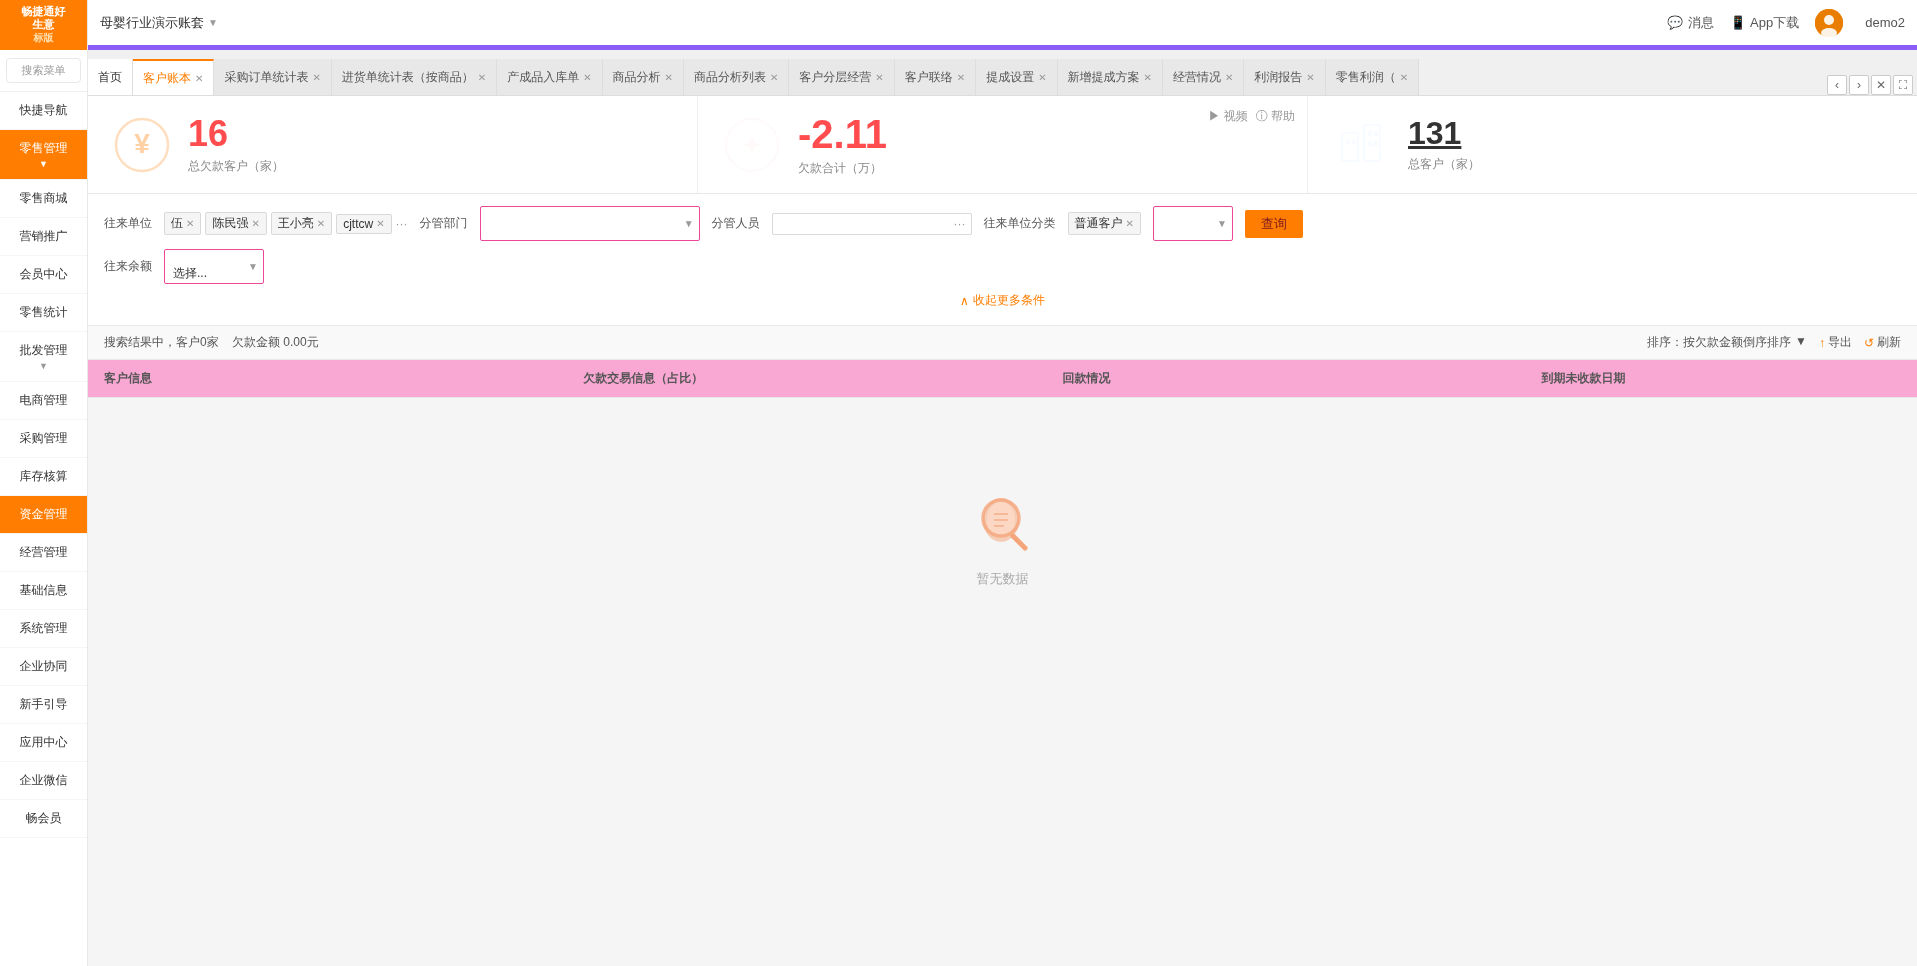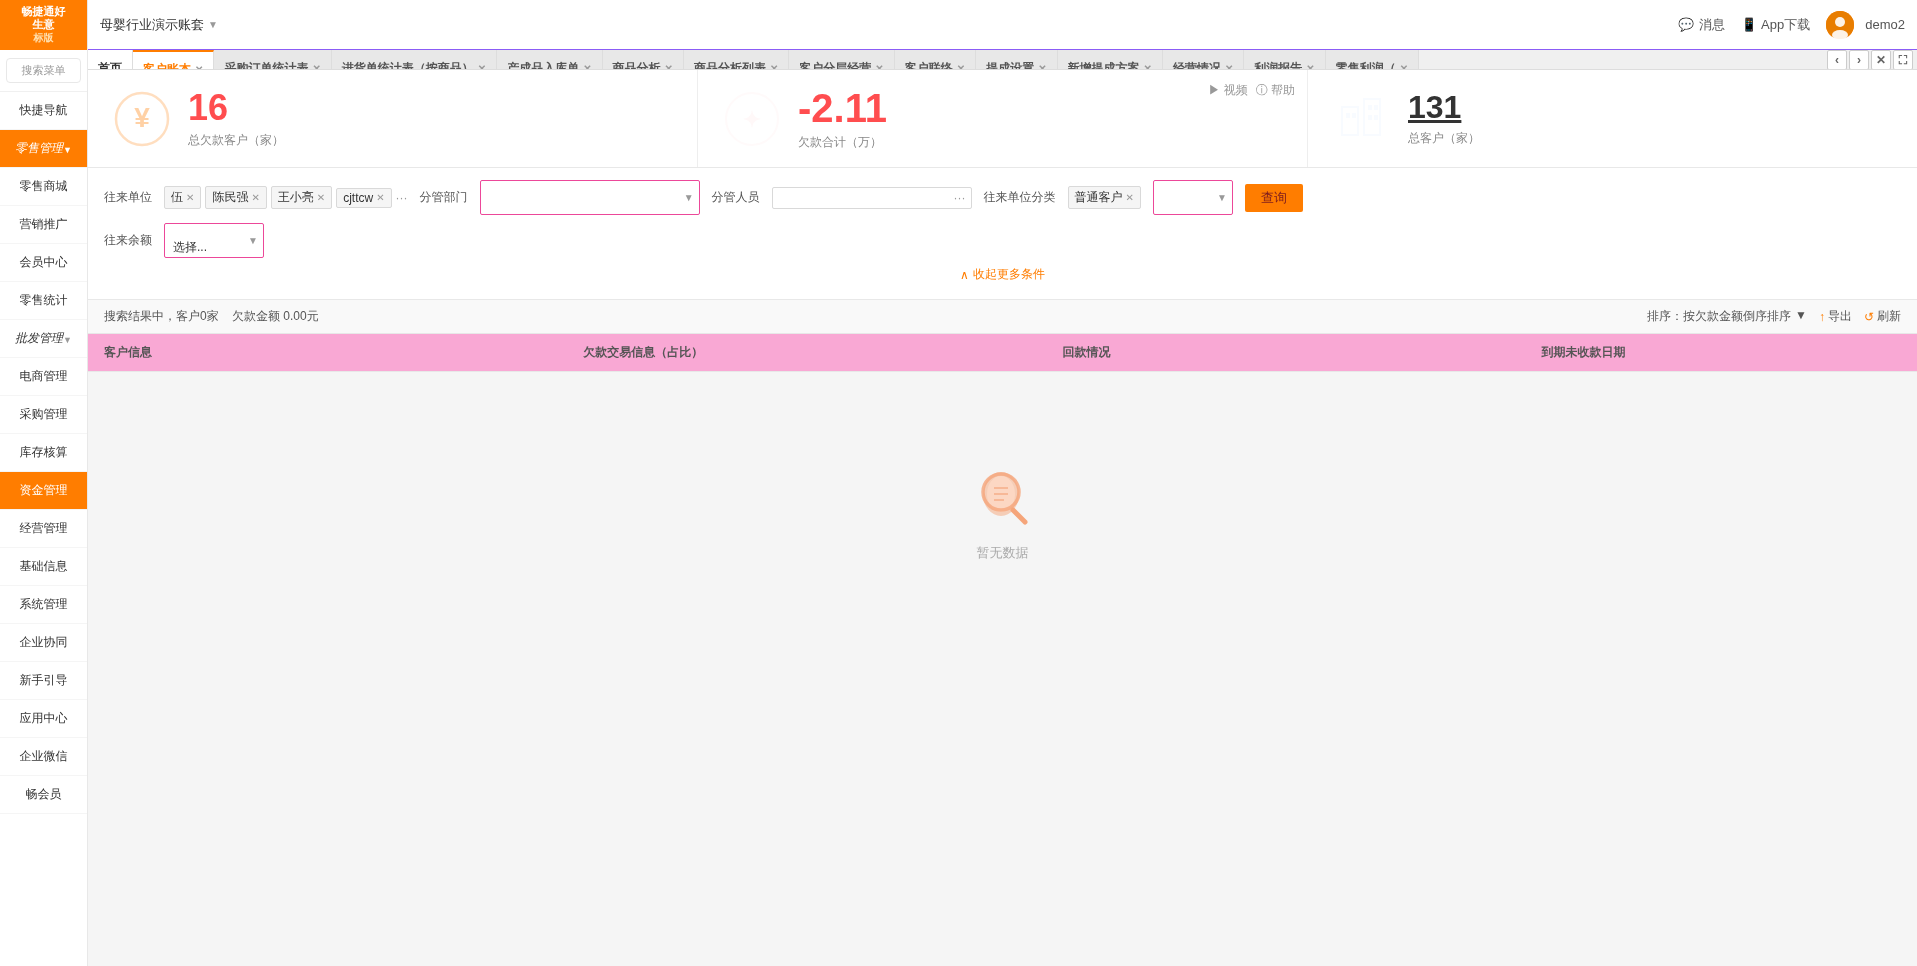--- a/index.html
+++ b/index.html
@@ -5,38 +5,38 @@
     * { box-sizing: border-box; margin: 0; padding: 0; }
     body { font-family: 'Microsoft YaHei', Arial, sans-serif; font-size: 13px; background: #f5f5f5; display: flex; height: 966px; overflow: hidden; }
 
     
     .sidebar { width: 88px; background: #fff; display: flex; flex-direction: column; border-right: 1px solid #e8e8e8; flex-shrink: 0; height: 100%; }
     .sidebar-logo { background: #ff7d00; height: 50px; display: flex; align-items: center; justify-content: center; color: #fff; font-size: 12px; font-weight: bold; flex-direction: column; padding: 17px; }
     .sidebar-search { padding: 8px 6px; border-bottom: 1px solid #f0f0f0; }
     .sidebar-search-btn { width: 100%; background: none; border: 1px solid #e8e8e8; border-radius: 4px; padding: 4px; font-size: 11px; color: #999; cursor: pointer; text-align: center; }
     .sidebar-nav-item { padding: 10px 4px; text-align: center; cursor: pointer; font-size: 12px; color: #333; border-bottom: 1px solid #f5f5f5; }
     .sidebar-nav-item.active { background: #ff7d00; color: #fff; }
-    .sidebar-nav-item.has-sub { display: flex; align-items: center; justify-content: center; font-style: italic; }
+    .sidebar-nav-item.has-sub { display: flex; flex-direction: column; justify-content: center; }
     .sidebar-nav-item .sub-arrow { font-size: 9px; color: #999; margin-top: 2px; }
     .sidebar-nav-item.active .sub-arrow { color: #fff; }
 
     
     .main { flex: 1; display: flex; flex-direction: column; overflow: hidden; }
 
     
-    .topbar { background: #fff; height: 50px; display: flex; align-items: center; padding: 0 12px; border-bottom: 1px solid #8b5cf6; justify-content: space-between; flex-shrink: 0; }
+    .topbar { background: #fff; height: 50px; display: flex; align-items: center; padding: 0 12px; border-bottom: 5px solid #8b5cf6; justify-content: space-between; flex-shrink: 0; }
     .topbar-left { display: flex; align-items: center; gap: 8px; }
     .topbar-selector { display: flex; align-items: center; gap: 4px; font-size: 13px; color: #333; cursor: pointer; }
     .topbar-selector .arrow { color: #999; font-size: 10px; }
     .topbar-right { display: flex; align-items: center; gap: 16px; font-size: 13px; color: #555; }
     .topbar-right .msg-btn, .topbar-right .app-btn { display: flex; align-items: center; gap: 4px; cursor: pointer; color: #555; }
     .topbar-right .user-avatar { width: 28px; height: 28px; border-radius: 50%; background: #ff7d00; display: flex; align-items: center; justify-content: center; color: #fff; font-size: 11px; }
 
     
-    .tabbar { background: #f0f0f0; display: flex; align-items: flex-start; border-bottom: 1px solid #ddd; flex-shrink: 0; overflow: hidden; height: 20px; font-weight: bold; }
+    .tabbar { background: #f0f0f0; display: flex; align-items: flex-end; border-bottom: 1px solid #ddd; flex-shrink: 0; overflow: hidden; height: 46px; }
     .tab { display: flex; align-items: center; padding: 0 10px; height: 36px; font-size: 12px; cursor: pointer; background: #e8e8e8; border-right: 1px solid #ddd; color: #555; white-space: nowrap; gap: 4px; }
     .tab.active { background: #fff; color: #ff7d00; border-top: 2px solid #ff7d00; }
     .tab.home { background: #fff; color: #333; }
     .tab .close-x { color: #999; font-size: 10px; cursor: pointer; }
     .tabbar-arrows { display: flex; align-items: center; margin-left: auto; gap: 2px; padding-right: 4px; }
     .tabbar-arrow-btn { width: 20px; height: 20px; display: flex; align-items: center; justify-content: center; cursor: pointer; color: #666; font-size: 12px; border: 1px solid #ccc; background: #fff; border-radius: 2px; }
 
     
     .content { flex: 1; overflow-y: auto; background: #f5f5f5; }
 
@@ -177,21 +177,21 @@
     </div>
     <div class="topbar-right">
       <div class="msg-btn">
         <span>💬</span>
         <span>消息</span>
       </div>
       <div class="app-btn">
         <span>📱</span>
         <span>App下载</span>
       </div>
-      <div style="display:flex;align-items:center;gap:11px;cursor:pointer;">
+      <div style="display:flex;align-items:center;gap:22px;cursor:pointer;">
         <div class="user-avatar">
           <svg width="28" height="28" viewBox="0 0 28 28">
               <circle cx="14" cy="14" r="14" fill="#e87d00"></circle>
               <circle cx="14" cy="11" r="5" fill="#fff" opacity="0.9"></circle>
               <ellipse cx="14" cy="24" rx="8" ry="5" fill="#fff" opacity="0.9"></ellipse>
             </svg>
         </div>
         <span>demo2</span>
       </div>
     </div>

